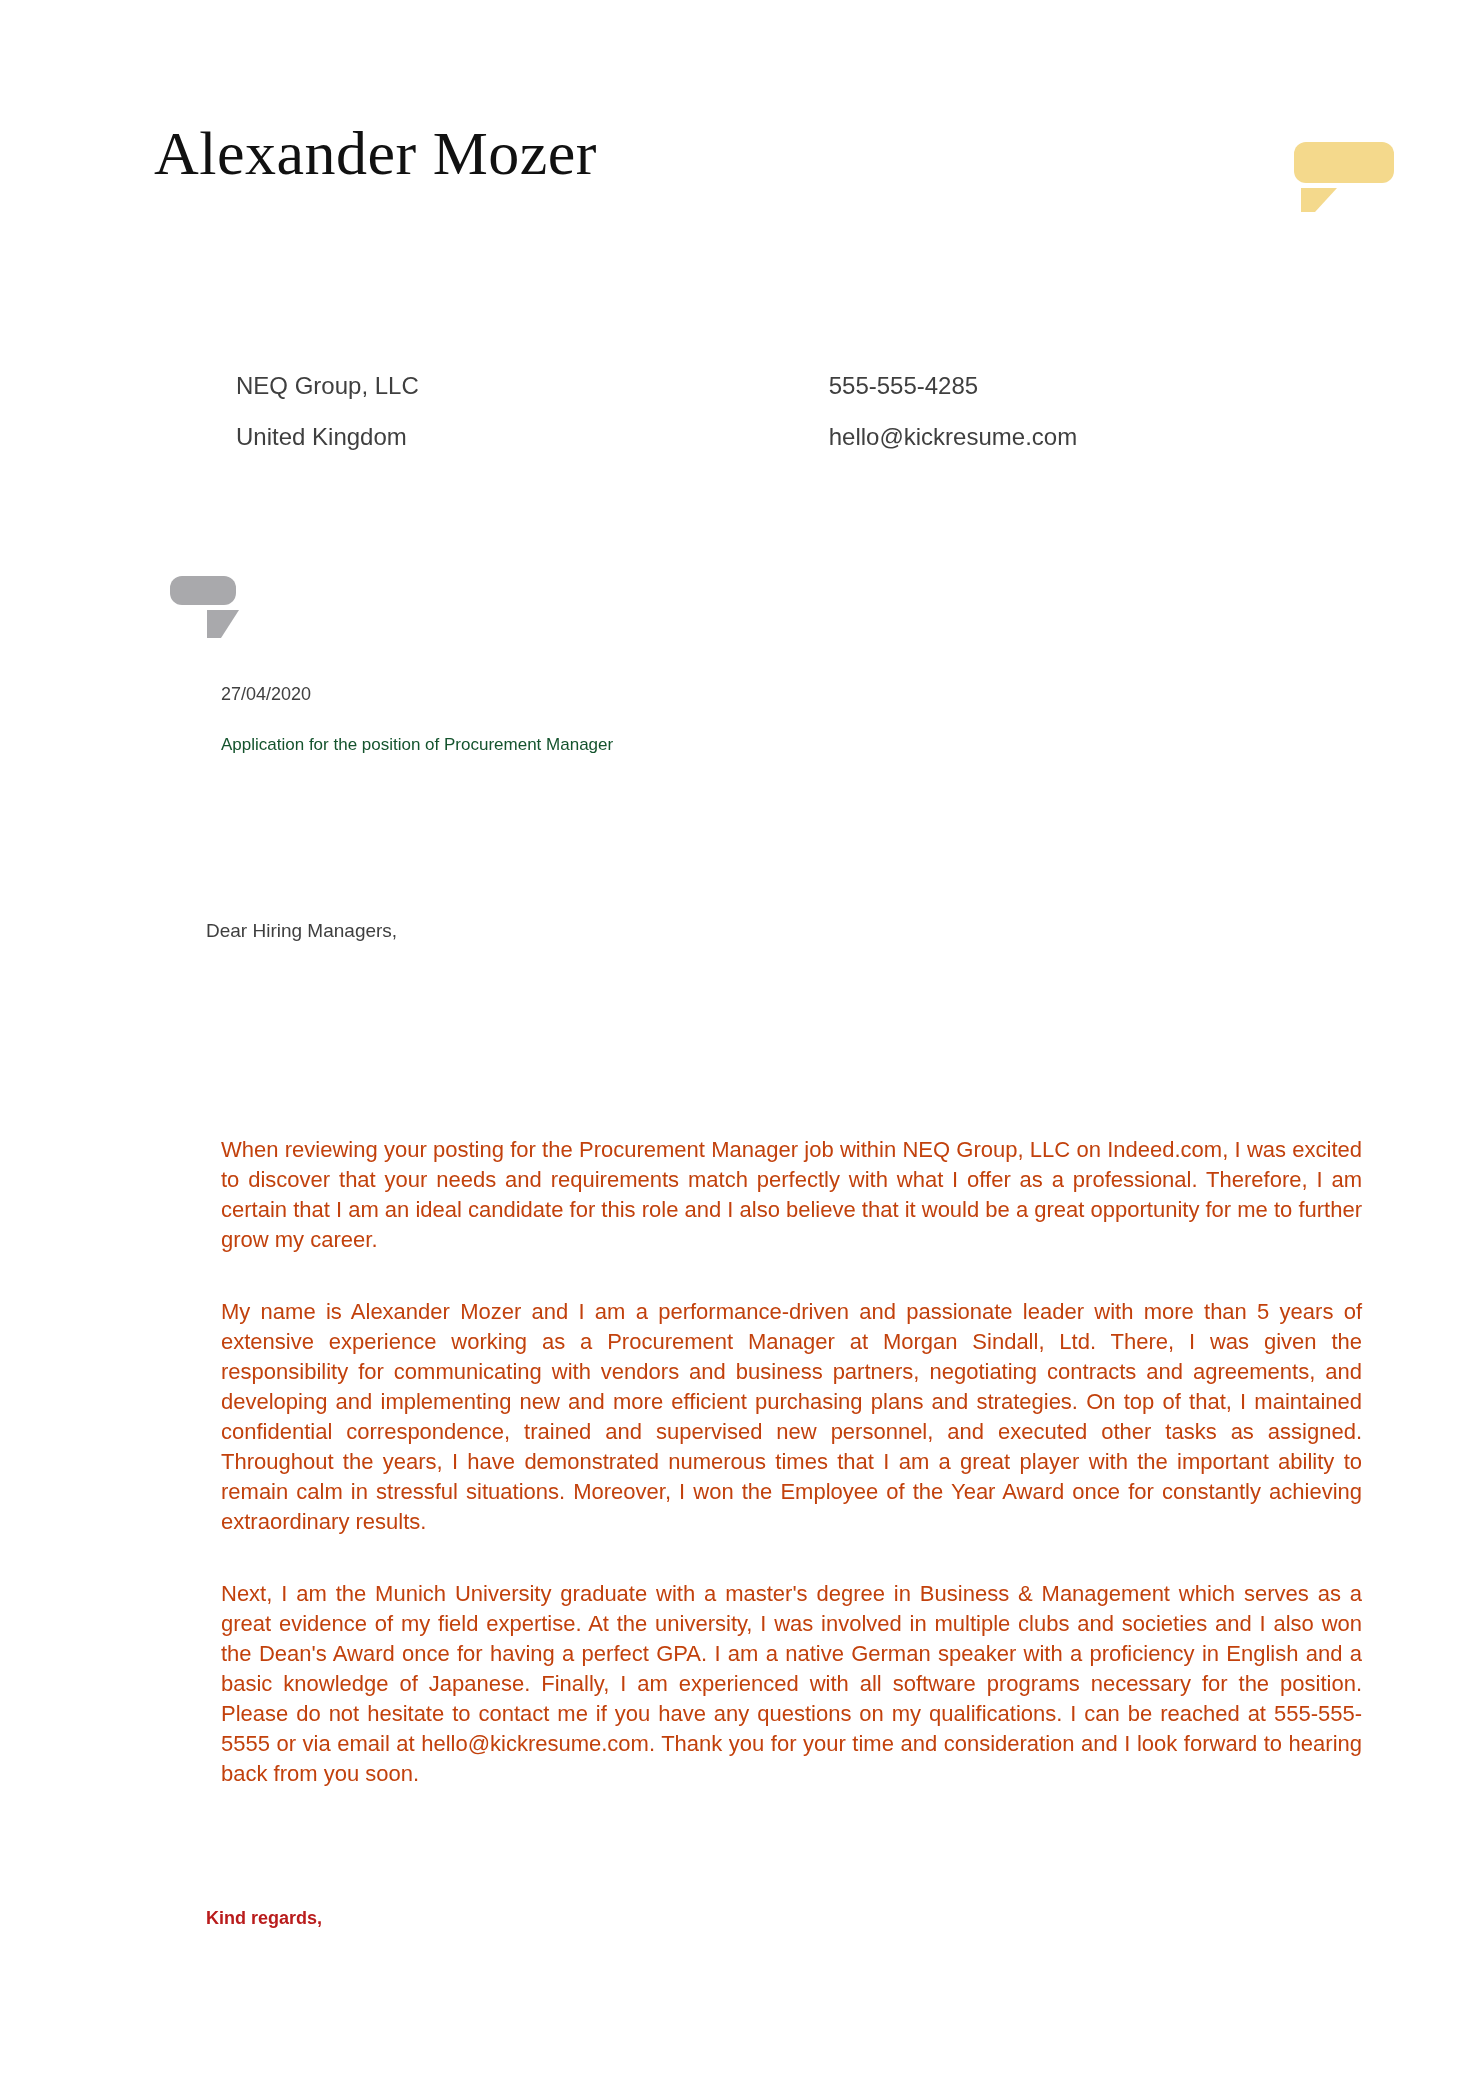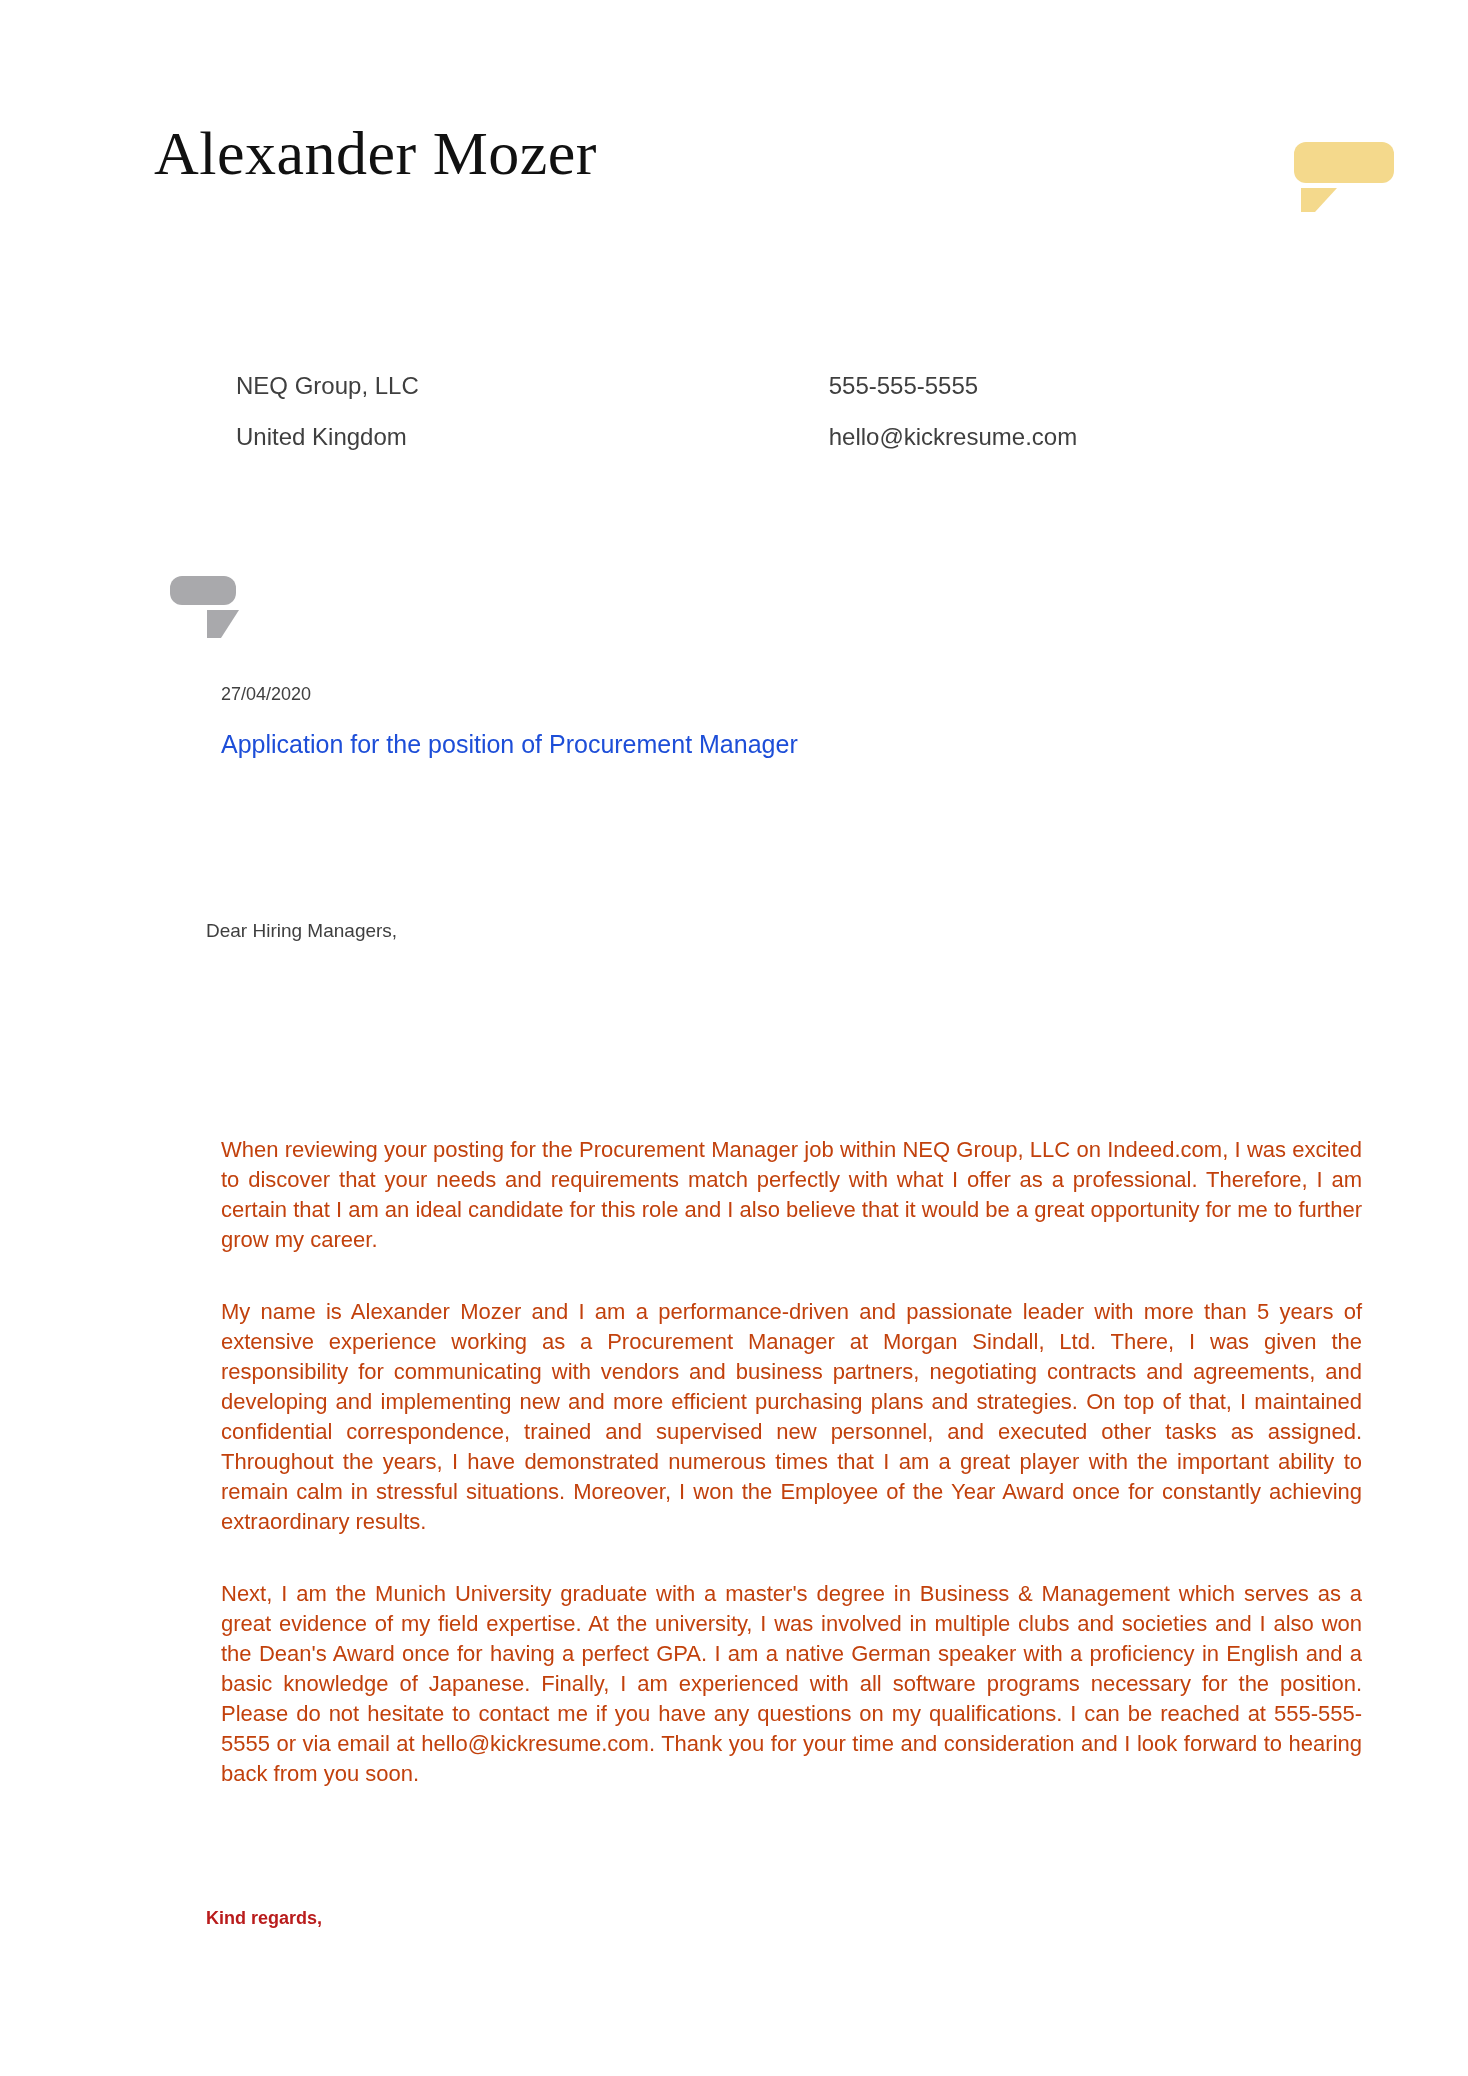--- a/index.html
+++ b/index.html
@@ -104,23 +104,23 @@
     left:160px;
     top:620px;
     width:1185px;
   }
   .subject-date {
     font-size:18px;
     line-height:27px;
     color:#404040;
   }
   .subject-line {
-    font-size:25px;
+    font-size:17px;
     line-height:29px;
-    color:#1d4ed8;
+    color:#14532d;
   }
 
   
   .salutation {
     position:absolute;
     left:160px;
     top:874px;
     font-size:19px;
     color:#3f3f3f;
   }
@@ -163,21 +163,21 @@
     <div class="body" style="background:#f4d98c"></div>
     <div class="tail"></div>
   </div>
 
   <div class="contact">
     <div class="contact-col left">
       <div class="contact-line">NEQ Group, LLC</div>
       <div class="contact-line">United Kingdom</div>
     </div>
     <div class="contact-col right">
-      <div class="contact-line">555-555-5555</div>
+      <div class="contact-line">555-555-4285</div>
       <div class="contact-line">hello@kickresume.com</div>
     </div>
   </div>
 
   <div class="bubble bubble-grey">
     <div class="body" style="background:#a9a9ac"></div>
     <div class="tail"></div>
   </div>
 
   <div class="subject-block">

